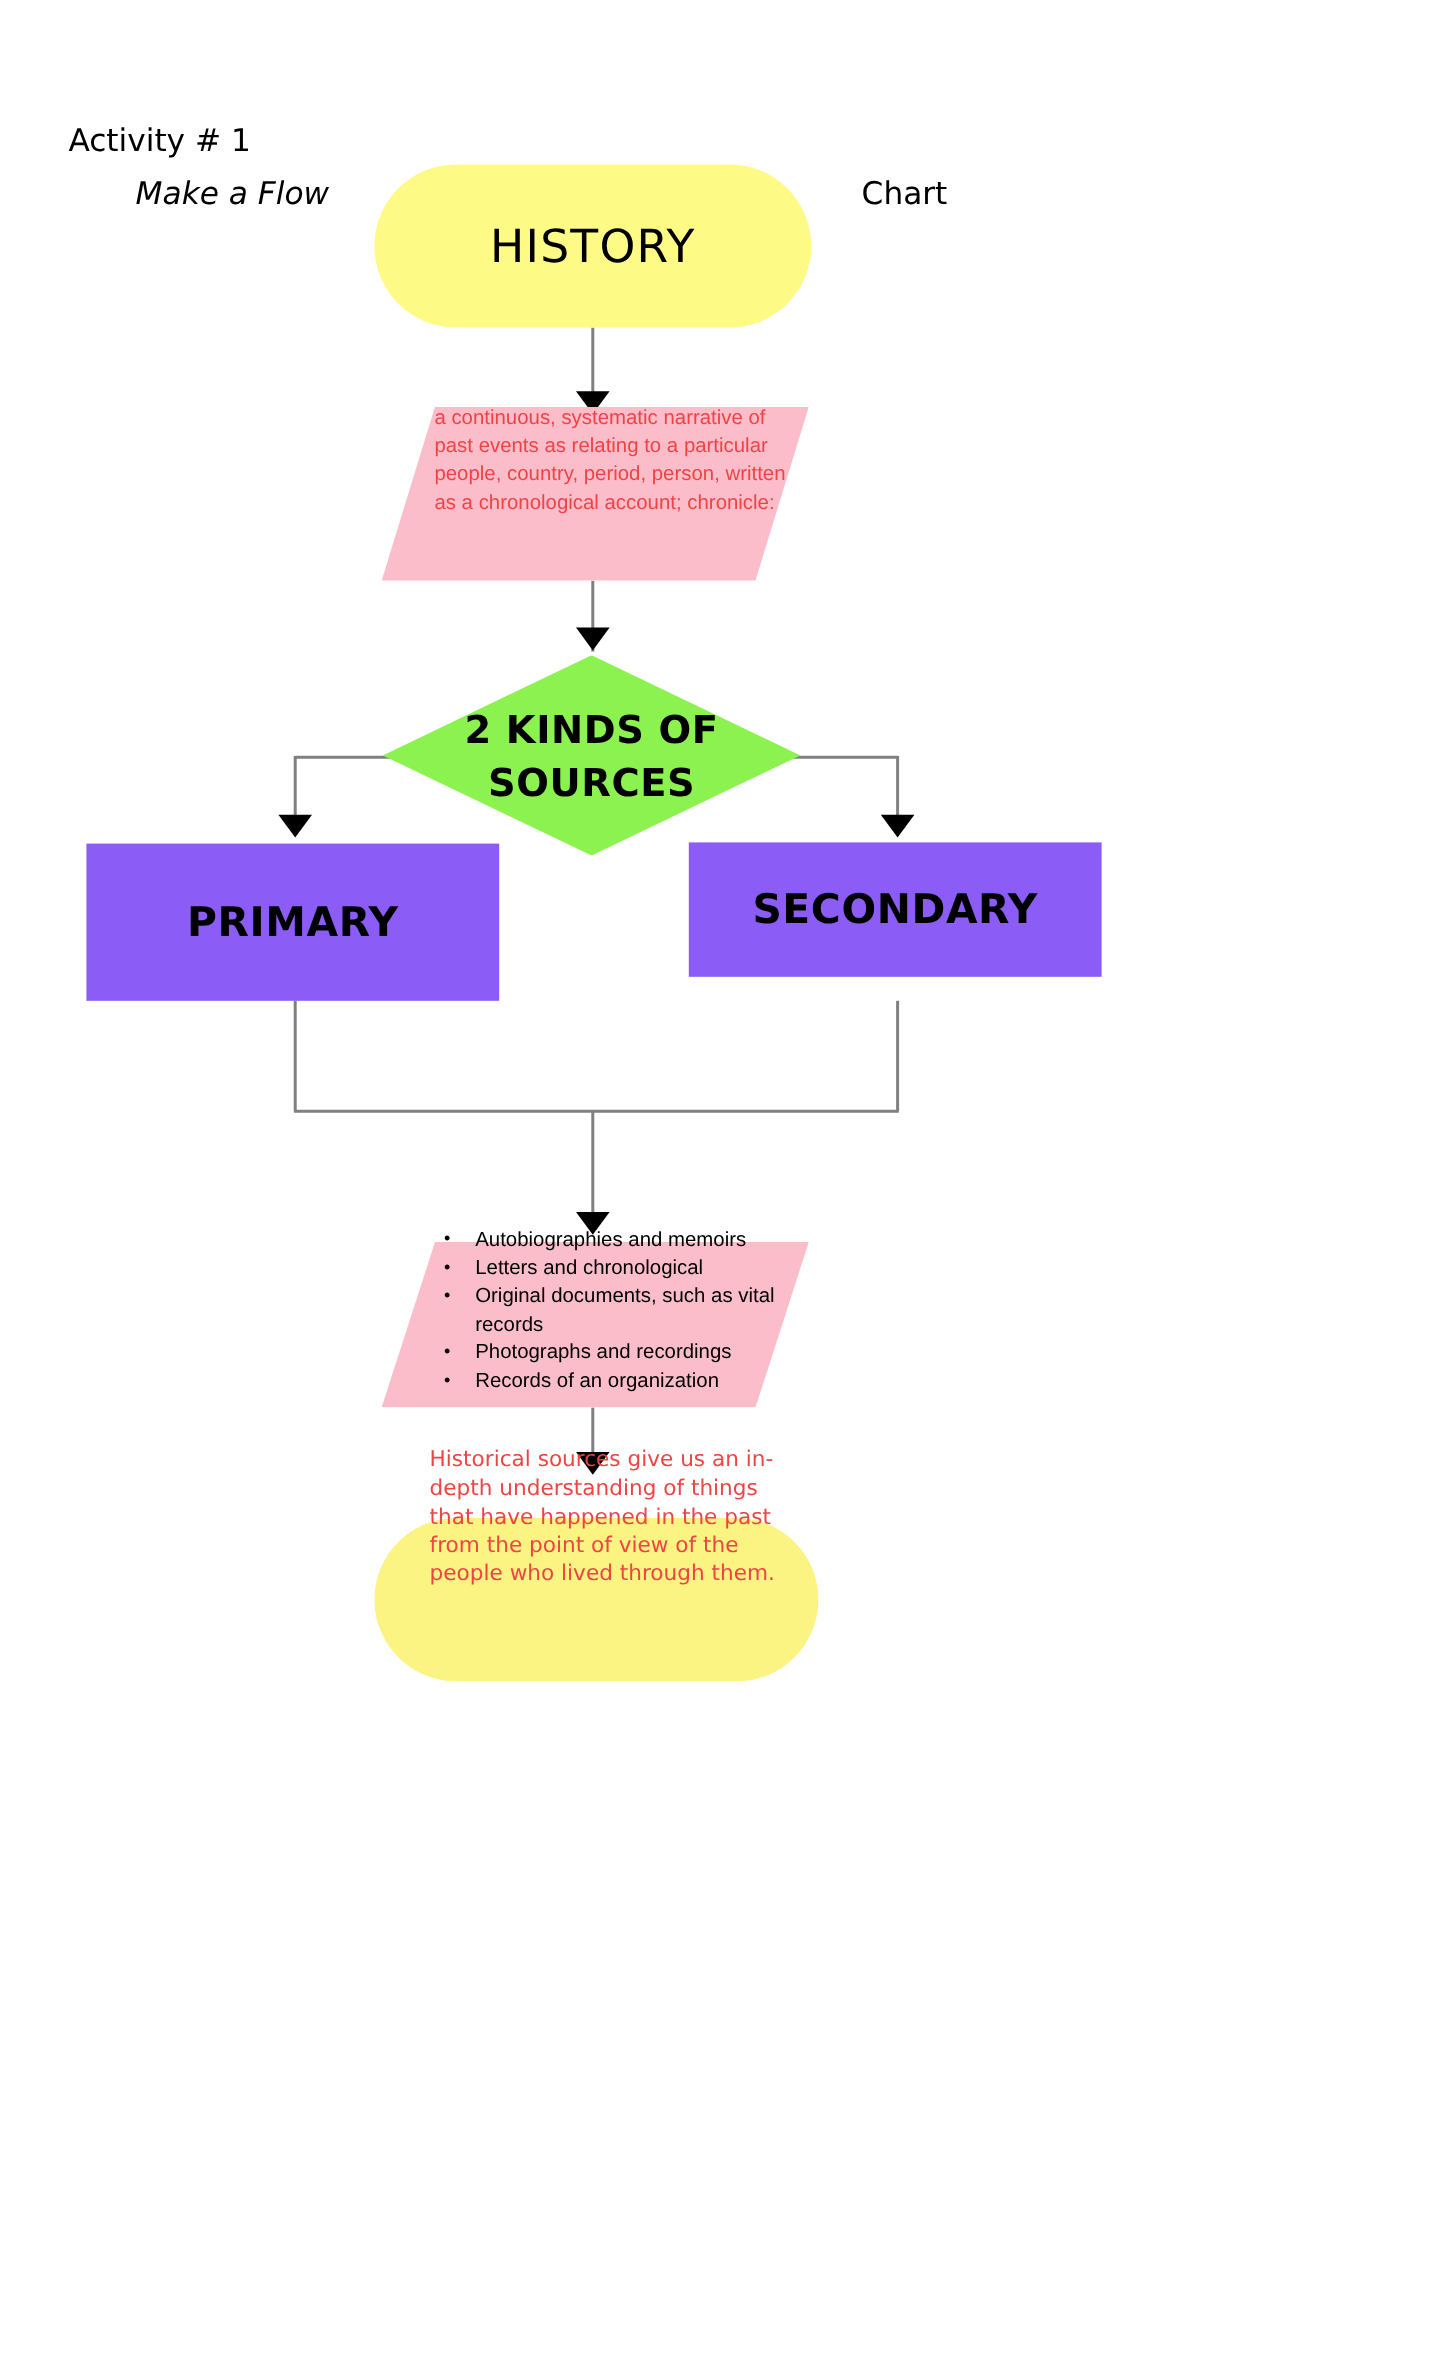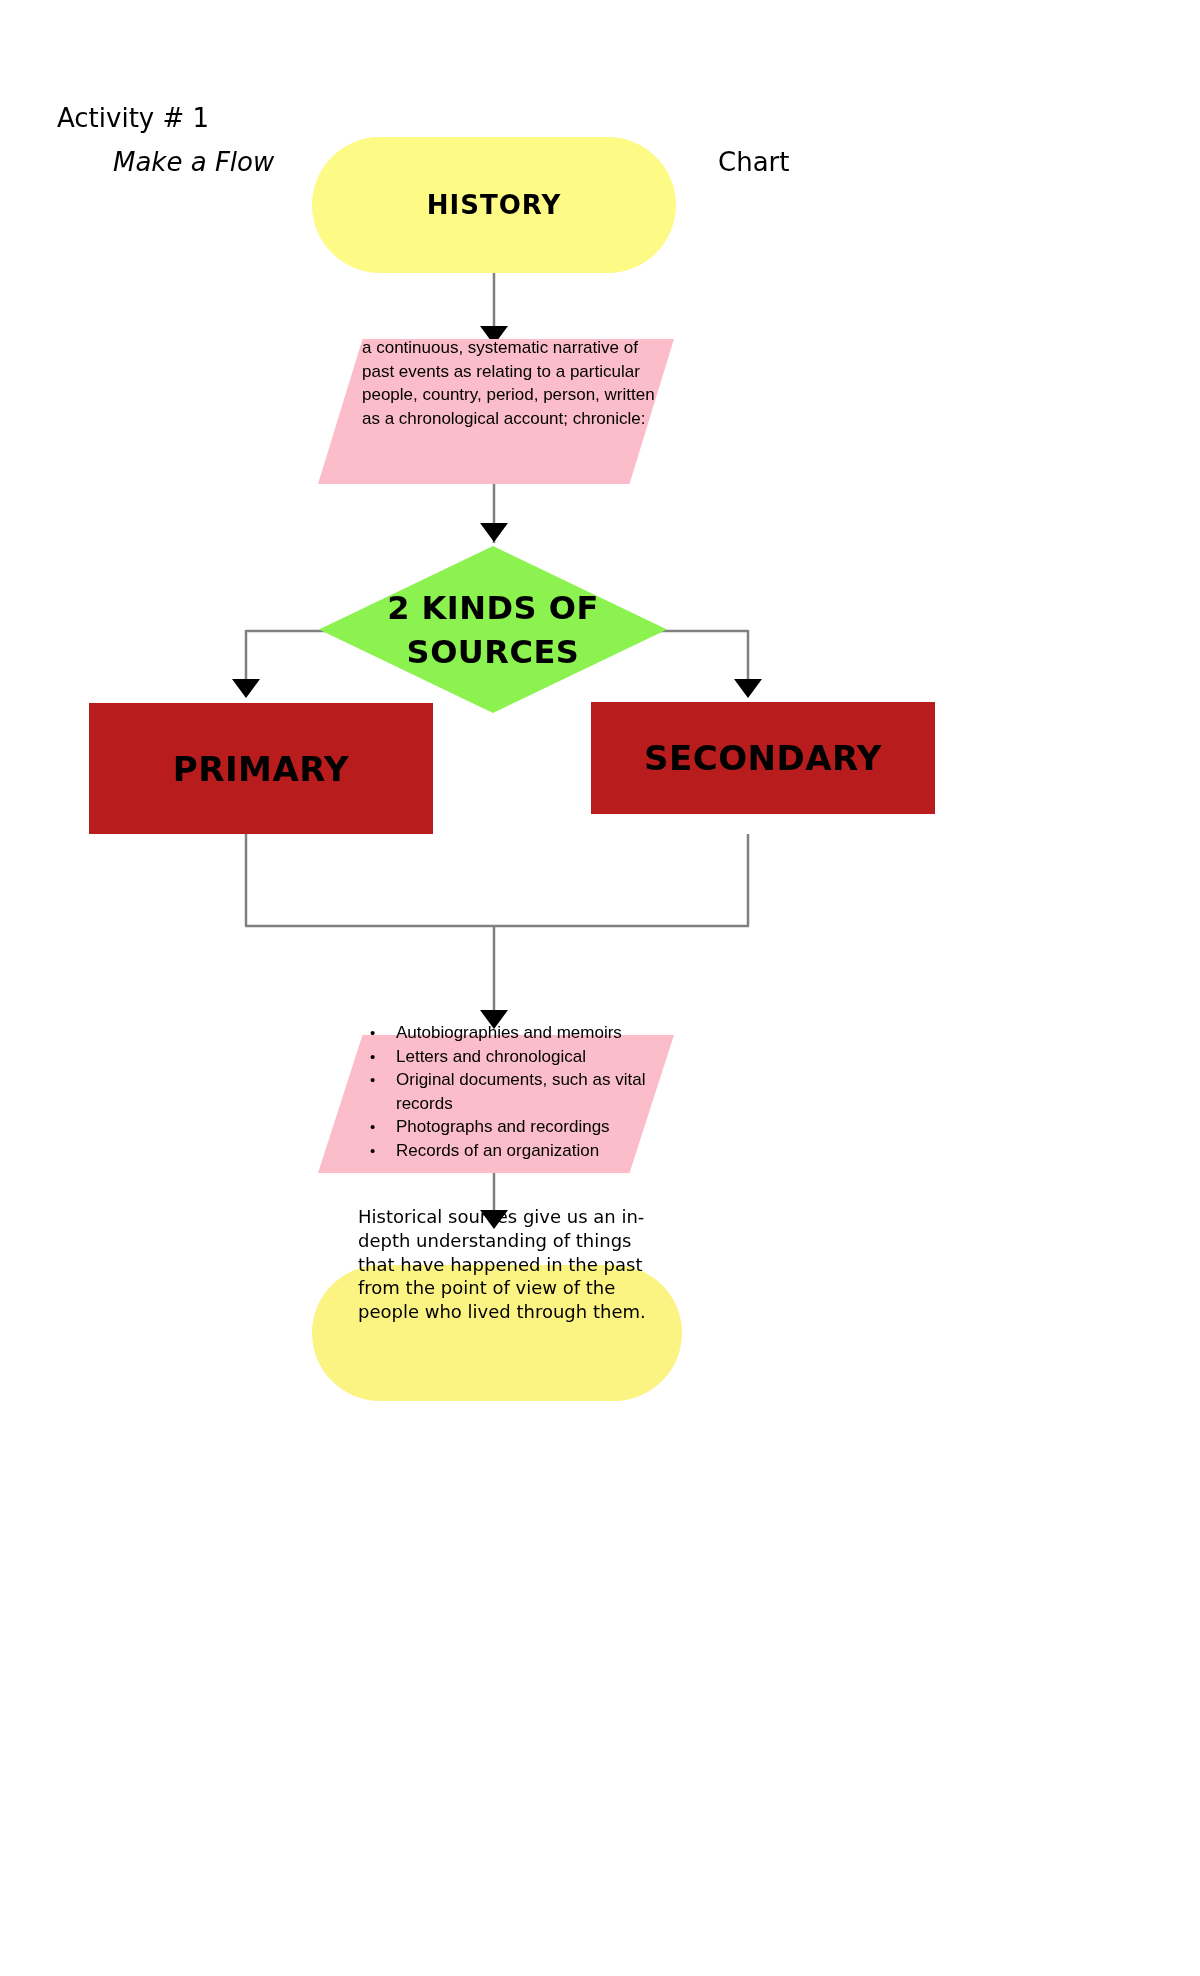--- a/index.html
+++ b/index.html
@@ -82,22 +82,22 @@
   .node-history .shape-label {
     position: absolute;
     left: 0;
     top: 0;
     width: 100%;
     height: 100%;
     display: flex;
     align-items: center;
     justify-content: center;
     font-family: "DejaVu Sans", sans-serif;
-    font-weight: bold;
-    font-size: 26px;
+    font-weight: normal;
+    font-size: 38px;
     letter-spacing: 1px;
   }
 
   .node-conclusion {
     left: 312px;
     top: 1265px;
     width: 370px;
     height: 136px;
     background: #fbf382;
   }
@@ -142,22 +142,21 @@
     text-align: center;
     font-family: "DejaVu Sans", sans-serif;
     font-weight: bold;
     font-size: 32px;
     line-height: 44px;
     letter-spacing: 0.5px;
   }
 
   
   .rect {
-    background: #b91c1c;
-    margin-left: 17px;
+    background: #8b5cf6;
   }
   .node-primary {
     left: 72px;
     top: 703px;
     width: 344px;
     height: 131px;
   }
   .node-secondary {
     left: 574px;
     top: 702px;
@@ -180,21 +179,21 @@
   }
   .node-primary .shape-label { padding-bottom: 30px; }
   .node-secondary .shape-label { padding-bottom: 10px; }
 
   
   .textblock {
     position: absolute;
     font-family: "Liberation Sans", sans-serif;
     font-size: 17px;
     line-height: 23.5px;
-    color: #000000;
+    color: #ef4444;
     white-space: pre-line;
   }
   .definition-text {
     left: 362px;
     top: 336px;
     width: 300px;
   }
   .conclusion-text {
     left: 358px;
     top: 1205px;

